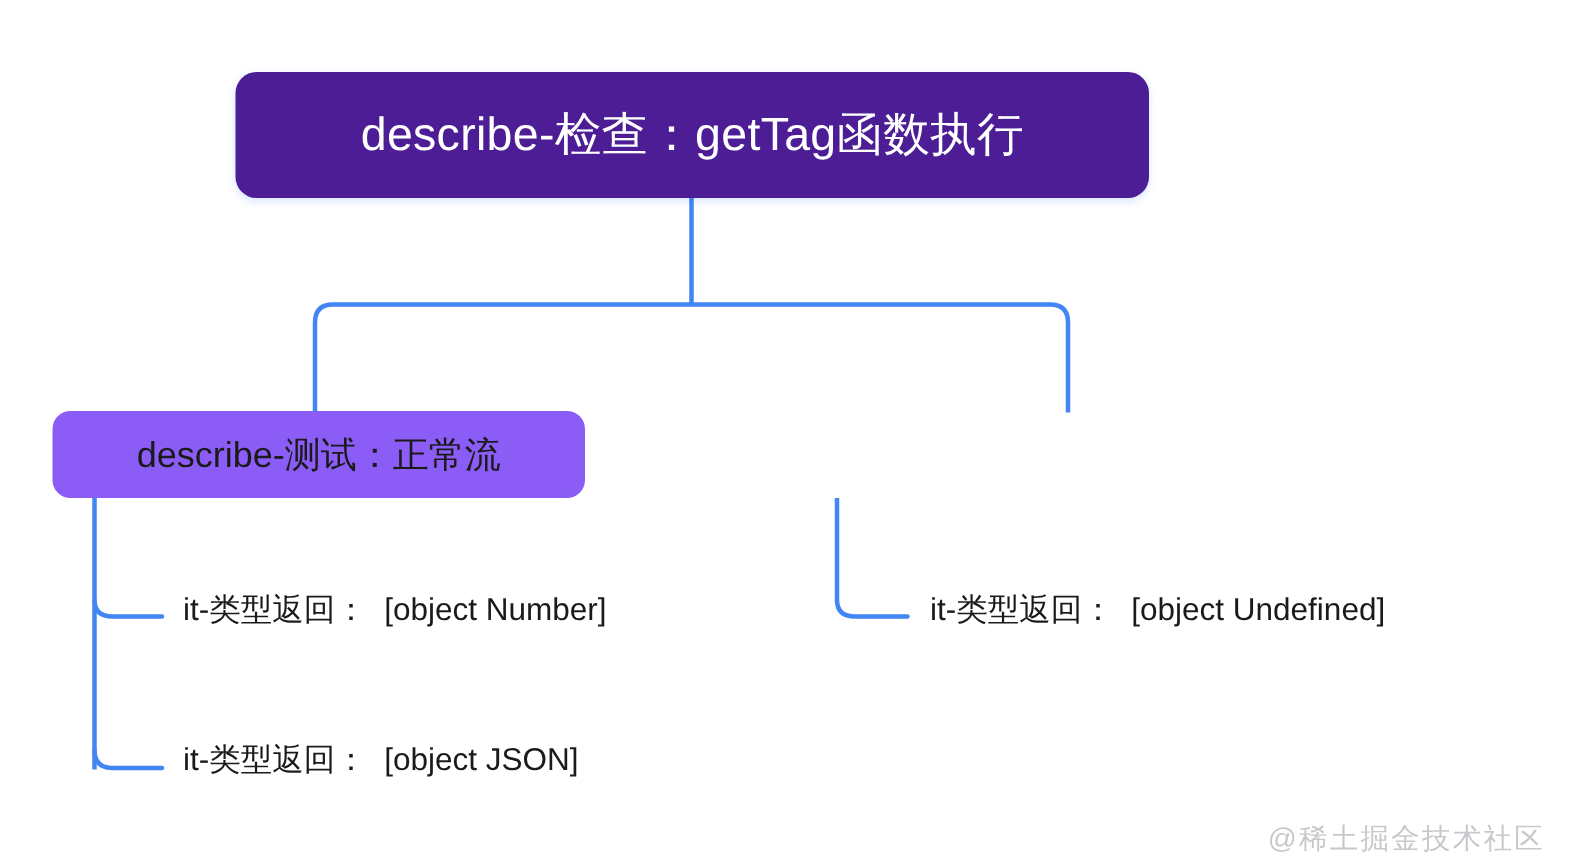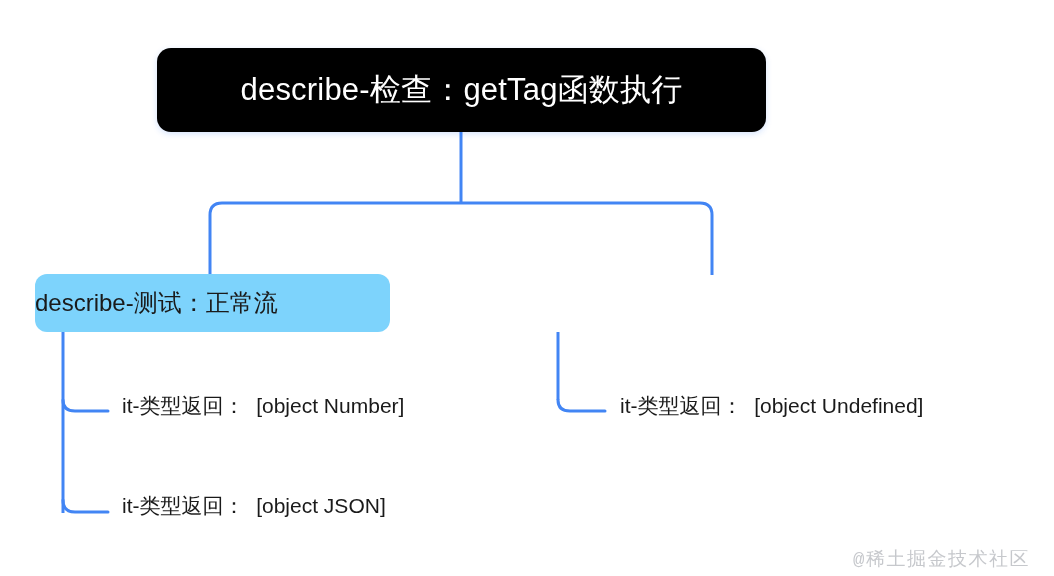--- a/index.html
+++ b/index.html
@@ -26,43 +26,44 @@
     pointer-events: none;
   }
 
   
   .node-root {
     position: absolute;
     left: 157px;
     top: 48px;
     width: 609px;
     height: 84px;
-    background: #000000;
+    background: #4c1d95;
     border-radius: 14px;
     box-shadow: 0 2px 6px rgba(27, 108, 245, 0.18);
     display: flex;
     align-items: center;
     justify-content: center;
     box-sizing: border-box;
   }
   .node-root-label {
     color: #ffffff;
     font-size: 31px;
     letter-spacing: 0.2px;
     white-space: nowrap;
   }
 
   
   .node-branch {
     position: absolute;
     height: 58px;
-    background: #7dd3fc;
+    background: #8b5cf6;
     border-radius: 12px;
     display: flex;
     align-items: center;
+    justify-content: center;
     box-sizing: border-box;
   }
   .node-branch-label {
     color: #1a1a1a;
     font-size: 24px;
     white-space: nowrap;
   }
   #node-branch-left  { left: 35px;  top: 274px; width: 355px; }
   #node-branch-right { left: 530px; top: 274px; width: 355px; }
 
@@ -94,21 +95,20 @@
     font-size: 27px;
     letter-spacing: 1px;
     color: rgba(130, 136, 146, 0.32);
   }
   #watermark-juejin {
     right: 24px;
     top: 546px;
     font-size: 19px;
     letter-spacing: 1.5px;
     color: rgba(118, 124, 134, 0.42);
-    font-family: Liberation Mono, monospace;
   }
 </style>
 </head>
 <body>
 
 <div id="canvas">
 
   <svg id="connectors" viewBox="0 0 1054 576" width="1054" height="576" aria-hidden="true">
 
     <path d="M461,132 L461,203" fill="none" stroke="#4285F4" stroke-width="3" stroke-linecap="butt"></path>

